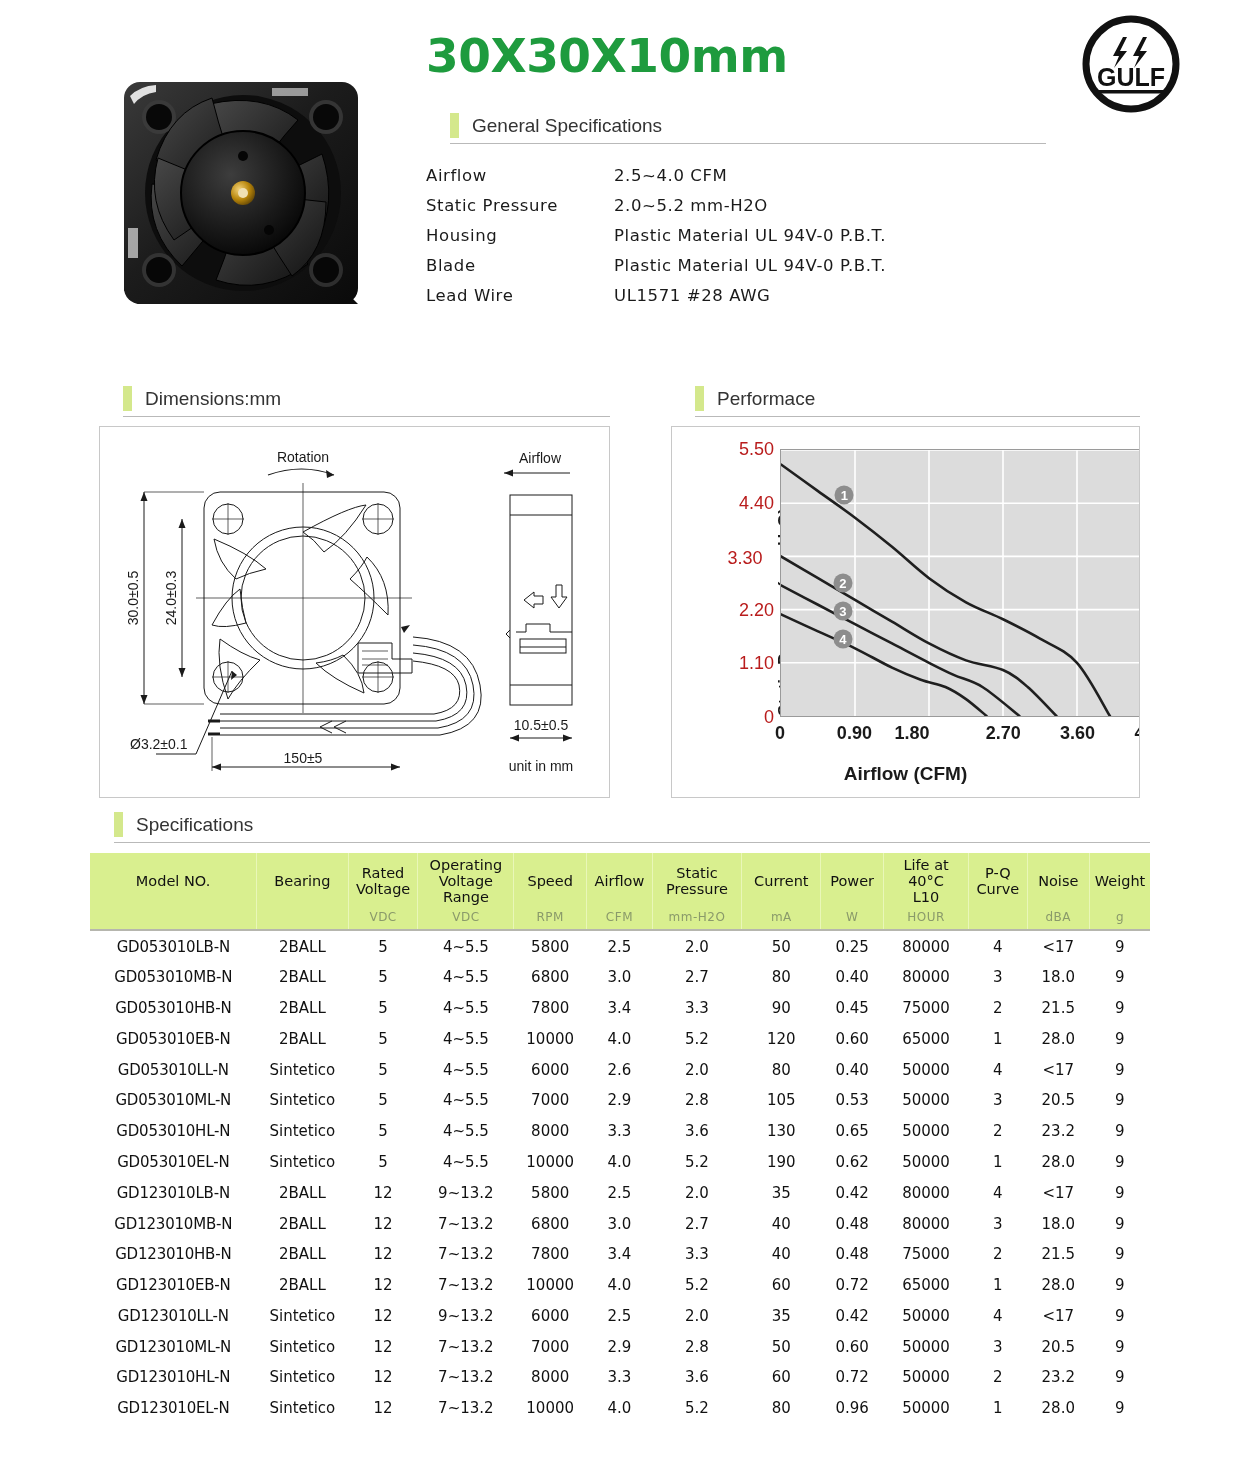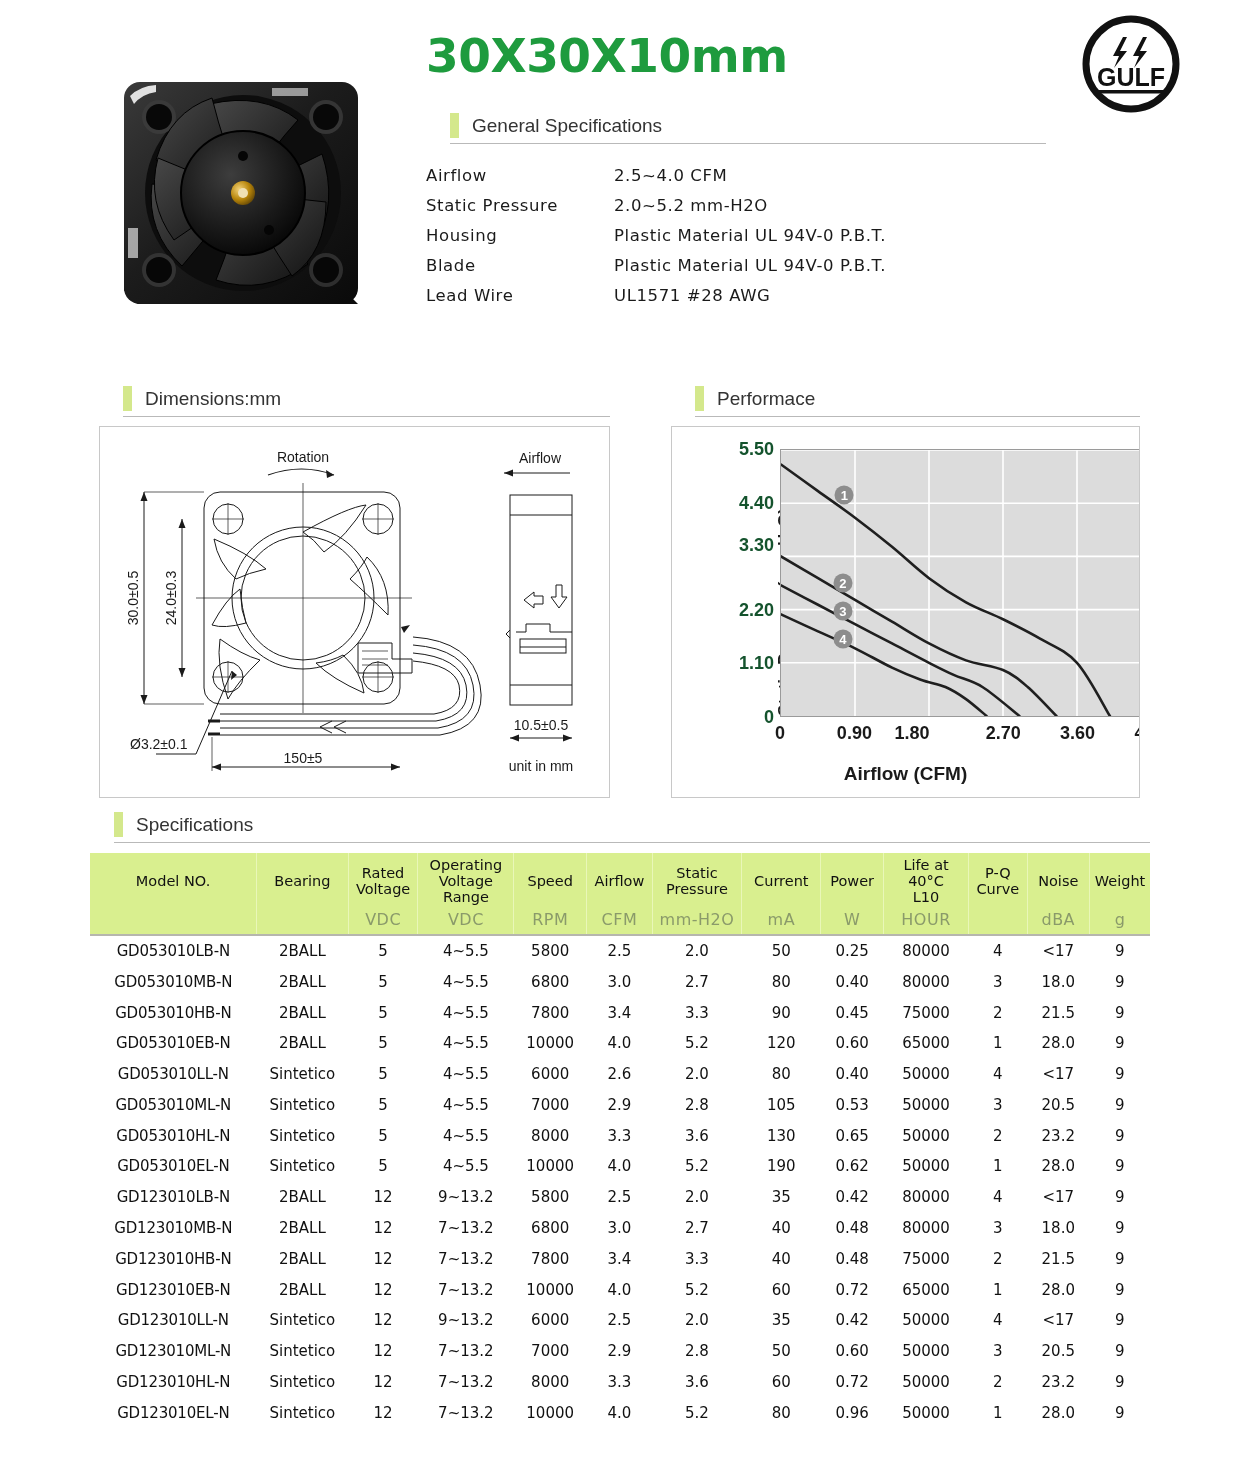--- a/index.html
+++ b/index.html
@@ -86,21 +86,21 @@
   .ylabel sub { font-size: 12px; }
   .xlabel {
     position: absolute; left: 0; right: 0; bottom: 12px;
     text-align: center;
     font-size: 19px; font-weight: bold; color: #1a1a1a;
     font-family: "Liberation Sans", sans-serif;
   }
   .ytick {
     position: absolute; right: 0; width: 58px;
     text-align: right;
-    font-size: 18px; font-weight: bold; color: #14532d;
+    font-size: 18px; font-weight: normal; color: #b91c1c;
     transform: translateY(-50%);
     font-family: "Liberation Sans", sans-serif;
   }
   .ytick-col { position: absolute; left: 40px; top: 0; width: 58px; height: 100%; }
   .xtick {
     position: absolute; top: 0;
     font-size: 18px; font-weight: bold; color: #1a1a1a;
     transform: translateX(-50%);
     font-family: "Liberation Sans", sans-serif;
   }
@@ -137,21 +137,21 @@
     color: #111;
     padding: 4px 1px;
     vertical-align: middle;
     text-align: center;
     line-height: 1.12;
     border-right: 1px solid #e9f7b8;
     font-family: "DejaVu Sans", sans-serif;
   }
   table.spec thead th:last-child { border-right: none; }
   table.spec thead tr.units th {
-    font-size: 16px;
+    font-size: 12px;
     color: #8a9a6a;
     padding-top: 1px; padding-bottom: 5px;
     letter-spacing: 0.5px;
     border-bottom: 2px solid #b6b6ae;
     margin-left: 44px;
   }
   table.spec tbody td {
     text-align: center;
     font-size: 15px;
     color: #111;
@@ -395,21 +395,21 @@
       <div class="sec-bar"></div>
       <div class="sec-title">Performace</div>
     </div>
     <div class="panel-box">
       <div class="chart-area" id="chartArea">
         <div class="ylabel">Static Pressure (mm-H<sub>2</sub>O)</div>
         <div class="ytick-col" id="yTicks" style="left: 42px; width: 60px;">
             <div class="ytick" style="top: 290px;">0</div>
             <div class="ytick" style="top: 236.4px;">1.10</div>
             <div class="ytick" style="top: 182.8px;">2.20</div>
-            <div class="ytick" style="top: 118px;">3.30</div>
+            <div class="ytick" style="top: 131px; text-align: center;">3.30</div>
             <div class="ytick" style="top: 75.6px;">4.40</div>
             <div class="ytick" style="top: 22px;">5.50</div>
           </div>
         <div class="xtick-row" id="xTicks" style="top: 296px;">
             <div class="xtick" style="left: 108px;">0</div>
             <div class="xtick" style="left: 182.4px;">0.90</div>
             <div class="xtick" style="left: 240px;">1.80</div>
             <div class="xtick" style="left: 331.2px;">2.70</div>
             <div class="xtick" style="left: 405.6px;">3.60</div>
             <div class="xtick" style="left: 480px;">4.50</div>

